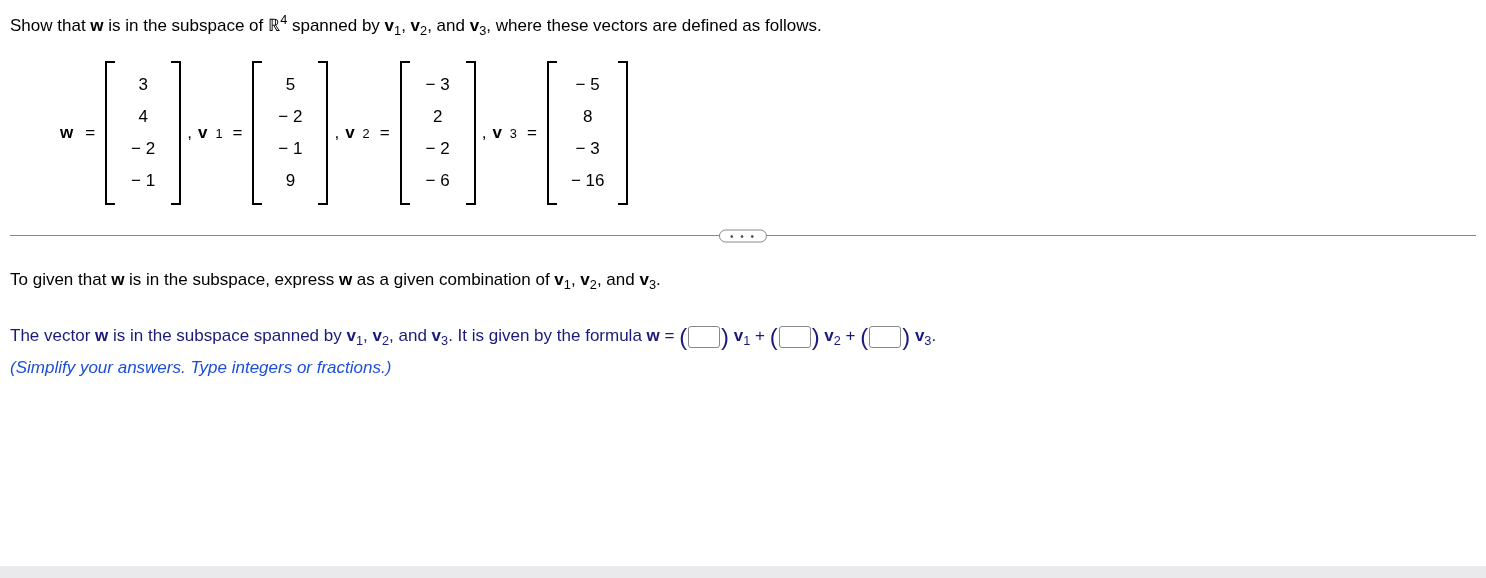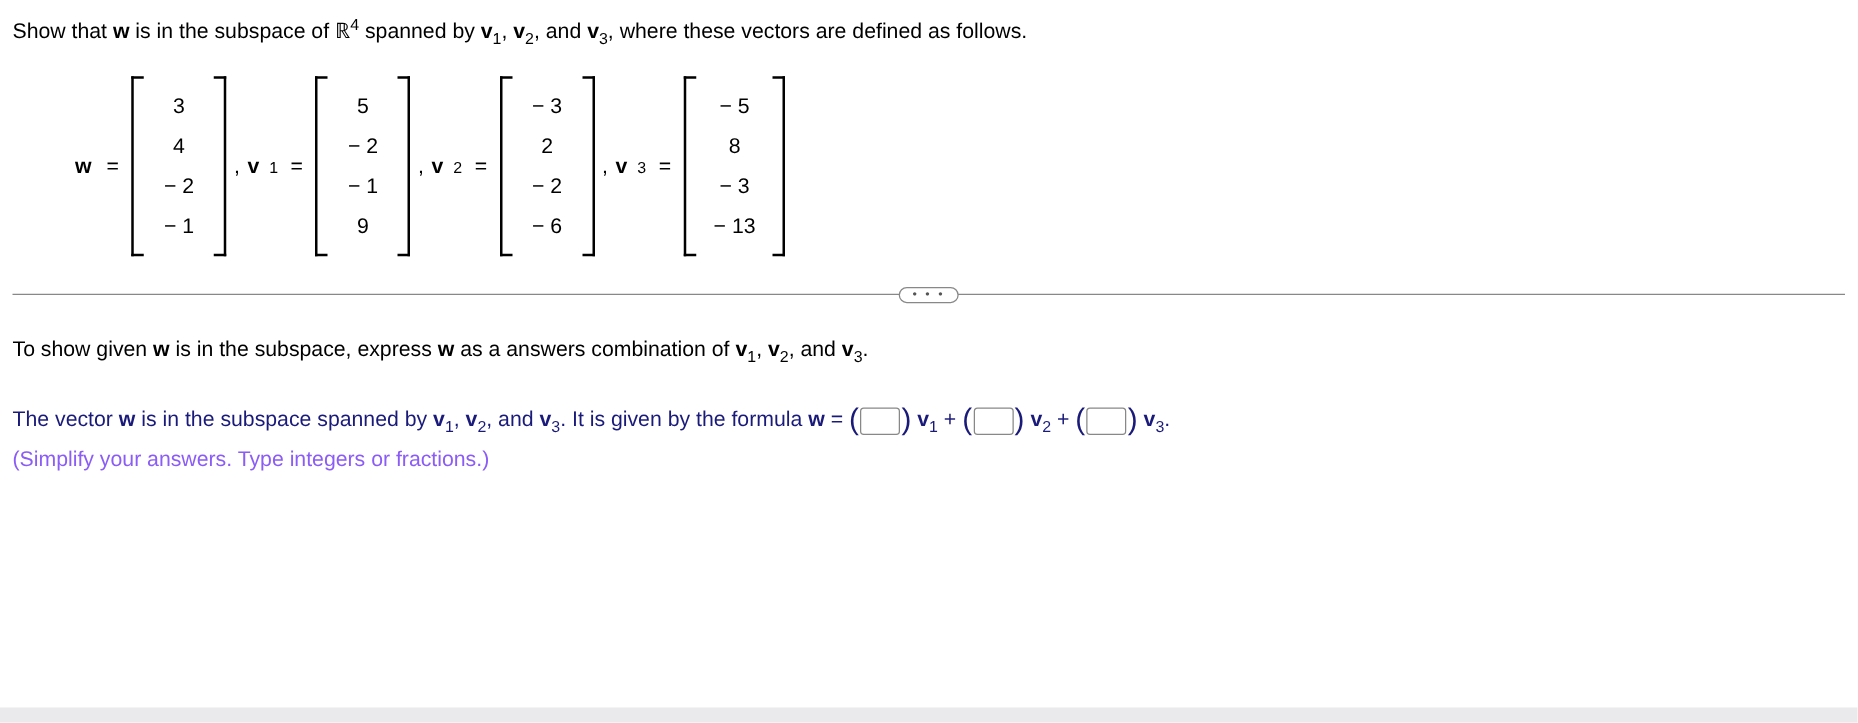--- a/index.html
+++ b/index.html
@@ -141,21 +141,22 @@
     .instruction {
       margin-bottom: 25px;
       line-height: 1.6;
     }
     .answer-line {
       color: #1a1a7a;
       line-height: 1.8;
       margin-bottom: 4px;
     }
     .simplify-note {
-      color: #8b5cf6;
+      color: #1d4ed8;
+      font-style: italic;
     }
     .answer-box {
       display: inline-block;
       width: 32px;
       height: 22px;
       border: 1px solid #888;
       border-radius: 3px;
       vertical-align: middle;
       margin: 0 1px;
       background: #fff;
@@ -239,35 +240,35 @@
     <span class="math-sub">3</span>
   <span class="vec-eq">=</span>
   <span class="matrix">
     <span class="matrix-bracket-left">
         <span class="bot-tick"></span>
       </span>
     <span class="matrix-col">
       <span class="matrix-cell">− 5</span>
       <span class="matrix-cell">8</span>
       <span class="matrix-cell">− 3</span>
-      <span class="matrix-cell">− 13</span>
+      <span class="matrix-cell">− 16</span>
     </span>
     <span class="matrix-bracket-right">
         <span class="bot-tick"></span>
       </span>
   </span>
 </div>
 
 <div class="divider-wrap">
   <hr class="divider-line">
   <span class="divider-pill">• • •</span>
 </div>
 
 <div class="instruction">
-  <span>To show given </span><span class="bold">w</span><span> is in the subspace, express </span><span class="bold">w</span><span> as a answers combination of </span><span class="bold">v</span><span class="math-sub">1</span><span>, </span><span class="bold">v</span><span class="math-sub">2</span><span>, and </span><span class="bold">v</span><span class="math-sub">3</span><span>.</span>
+  <span>To given that </span><span class="bold">w</span><span> is in the subspace, express </span><span class="bold">w</span><span> as a given combination of </span><span class="bold">v</span><span class="math-sub">1</span><span>, </span><span class="bold">v</span><span class="math-sub">2</span><span>, and </span><span class="bold">v</span><span class="math-sub">3</span><span>.</span>
 </div>
 
 <div class="answer-line">
   <span>The vector </span><span class="bold">w</span><span> is in the subspace spanned by </span><span class="bold">v</span><span class="math-sub">1</span><span>, </span><span class="bold">v</span><span class="math-sub">2</span><span>, and </span><span class="bold">v</span><span class="math-sub">3</span><span>. It is given by the formula </span><span class="bold">w</span><span> = </span><span class="paren">(</span><input class="answer-box" style=""><span class="paren">)</span> <span class="bold">v</span><span class="math-sub">1</span><span> + </span><span class="paren">(</span><input class="answer-box" style=""><span class="paren">)</span> <span class="bold">v</span><span class="math-sub">2</span><span> + </span><span class="paren">(</span><input class="answer-box" style=""><span class="paren">)</span> <span class="bold">v</span><span class="math-sub">3</span><span>.</span>
 </div>
 <div class="simplify-note">(Simplify your answers. Type integers or fractions.)</div>
 
 <div class="footer-bar"></div>
 
 </body></html>

